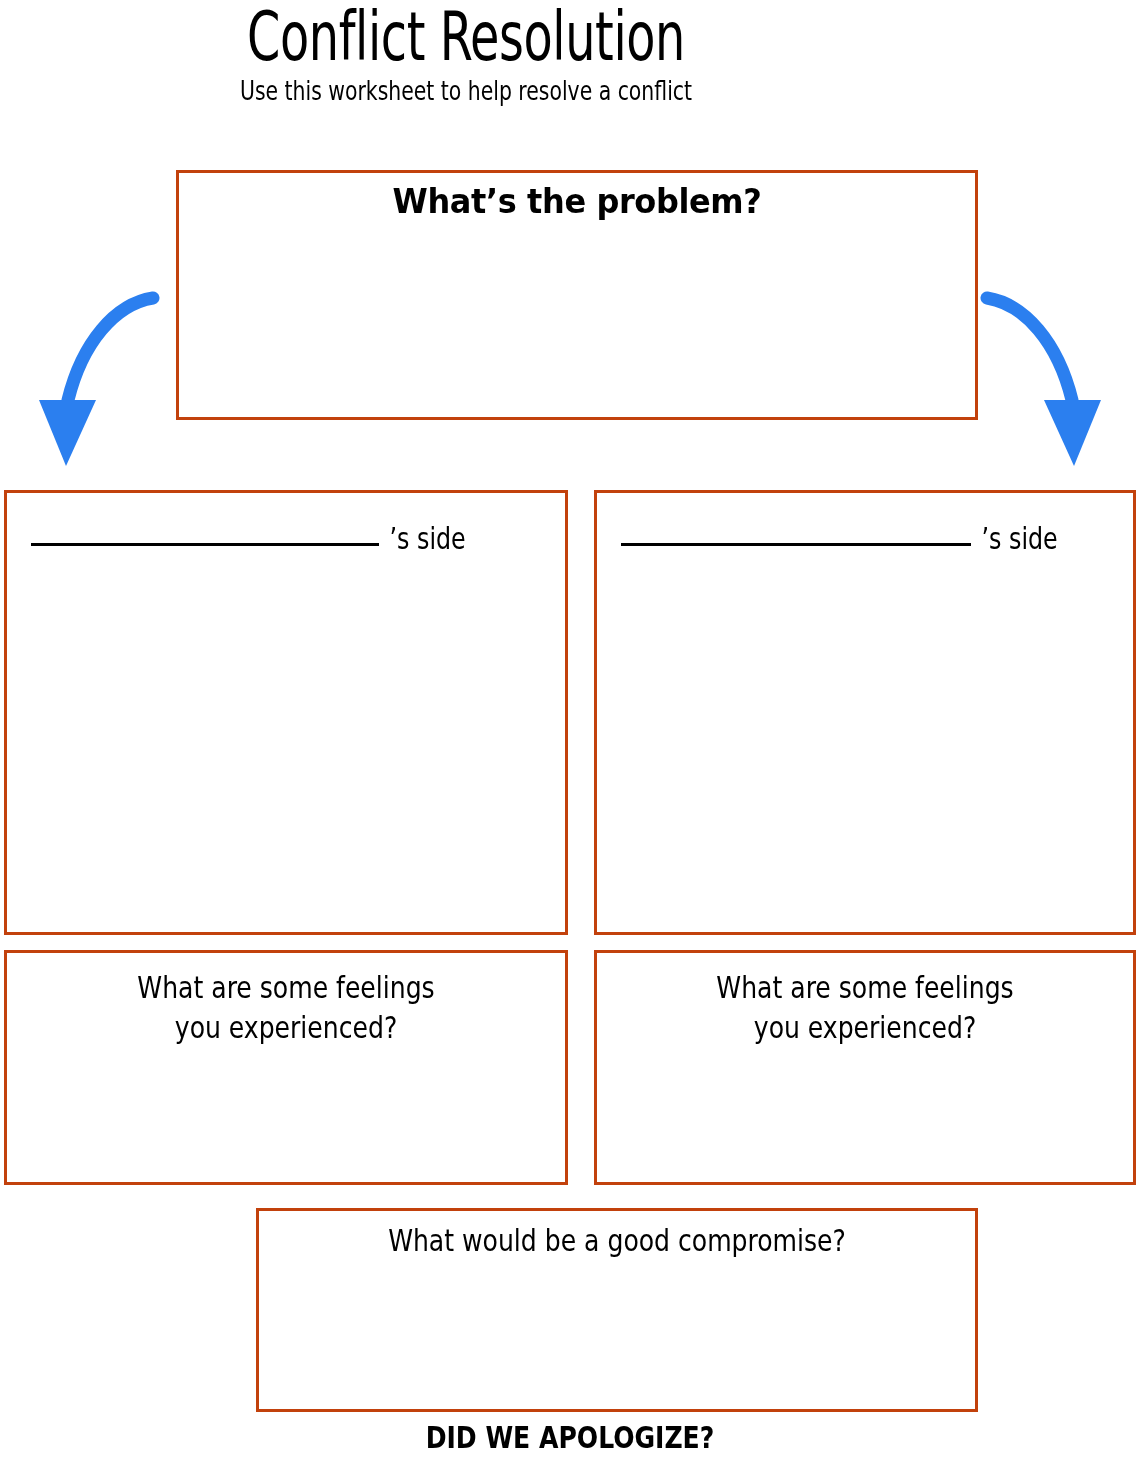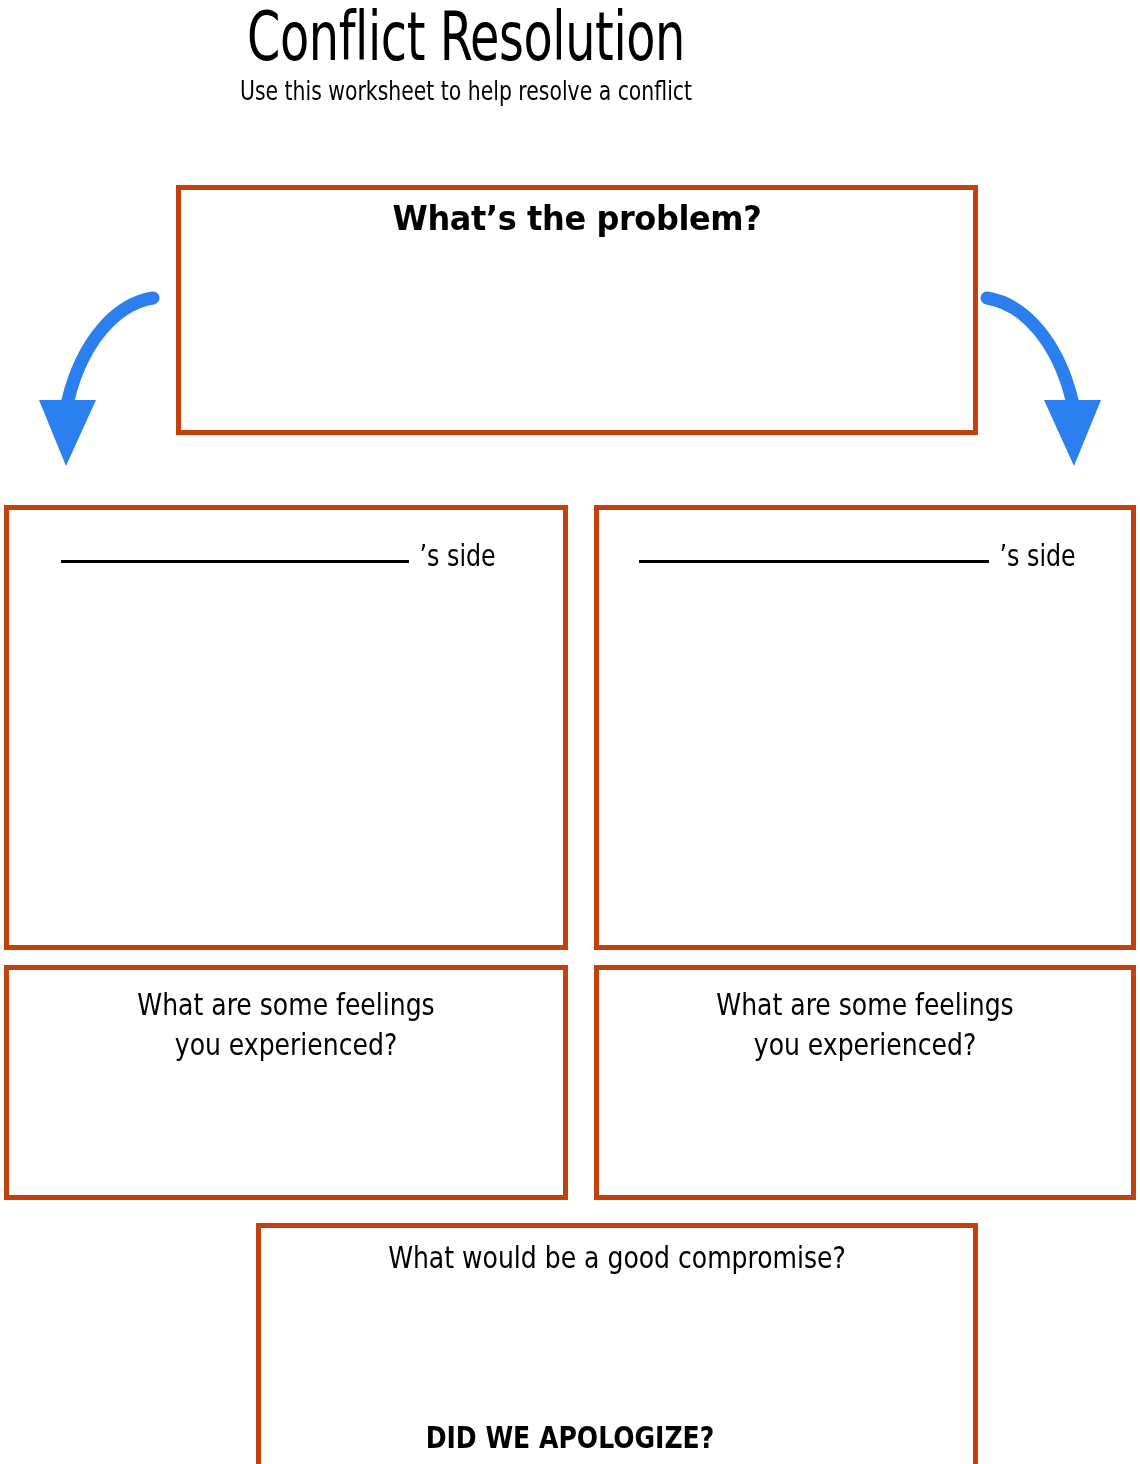--- a/index.html
+++ b/index.html
@@ -52,24 +52,23 @@
     transform: scaleX(0.84);
     transform-origin: center top;
     margin: 0;
     padding-top: 4px;
     white-space: nowrap;
   }
 
   
   .box {
     position: absolute;
-    border: 5px solid #c2410c;
+    border: 3px solid #c2410c;
     background: #ffffff;
     box-sizing: border-box;
-    margin-top: 15px;
   }
 
   
   #problem-box {
     left: 176px;
     top: 170px;
     width: 802px;
     height: 250px;
   }
   #problem-heading {
@@ -102,21 +101,21 @@
   }
   #side-box-right {
     left: 594px;
     top: 490px;
     width: 542px;
     height: 445px;
   }
   .side-label-row {
     display: flex;
     align-items: flex-end;
-    justify-content: center;
+    justify-content: flex-start;
     padding: 30px 28px 0 24px;
     box-sizing: border-box;
     width: 100%;
   }
   .fill-line {
     flex: 0 0 auto;
     height: 0;
     border-bottom: 3px solid #000000;
     margin-bottom: 9px;
   }
@@ -156,21 +155,21 @@
     transform: scaleX(0.9);
     transform-origin: center top;
   }
   .feelings-prompt .l2 { display: block; }
 
   
   #compromise-box {
     left: 256px;
     top: 1208px;
     width: 722px;
-    height: 248px;
+    height: 204px;
   }
   #compromise-prompt {
     margin: 0;
     padding-top: 10px;
     text-align: center;
     font-family: "DejaVu Sans Condensed", "Liberation Sans Narrow", "Liberation Sans", sans-serif;
     font-size: 31px;
     line-height: 38px;
     font-weight: 400;
     transform: scaleX(0.9);

